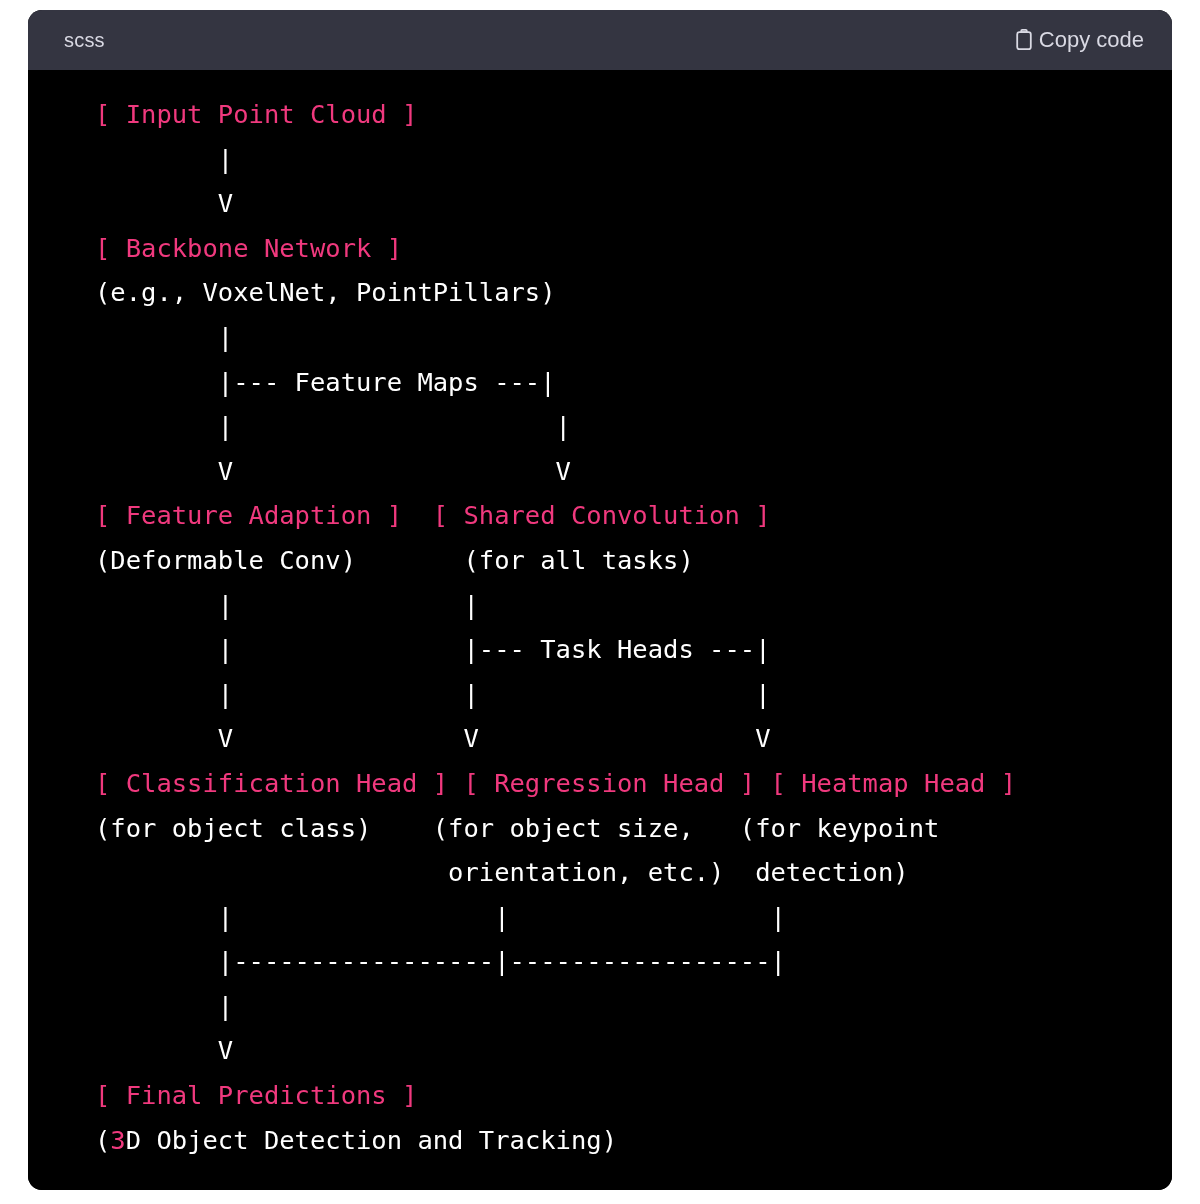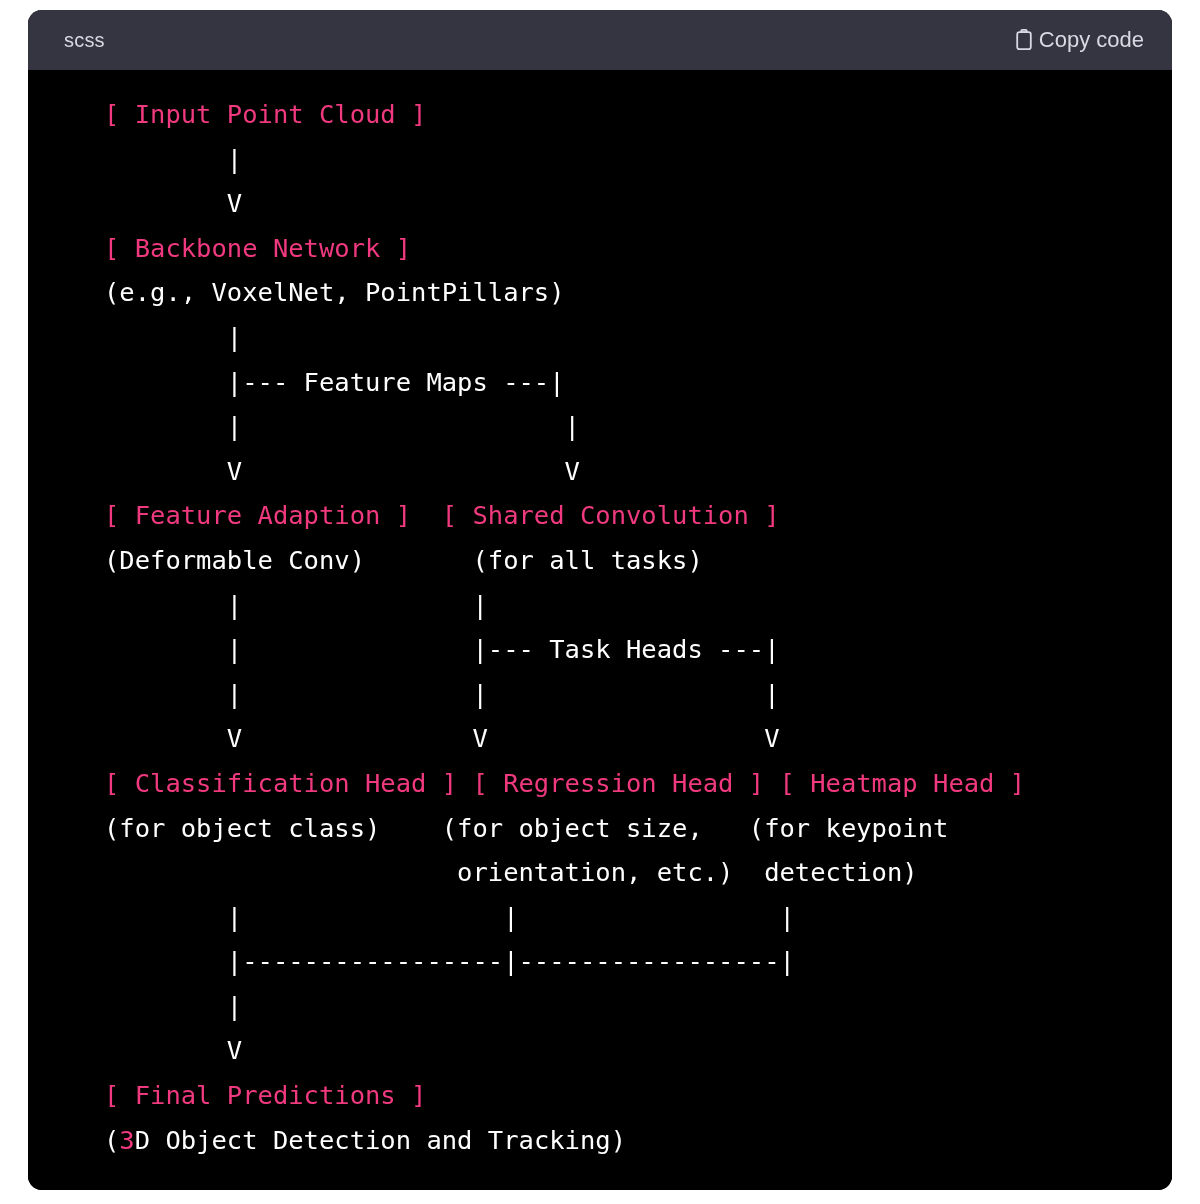--- a/index.html
+++ b/index.html
@@ -63,21 +63,21 @@
     display: inline-flex;
     width: 22px;
     height: 24px;
     align-items: center;
     justify-content: center;
   }
 
   #code-body {
     flex: 1 1 auto;
     background: #000000;
-    padding: 22px 0 0 12px;
+    padding: 22px 0 0 3px;
     box-sizing: border-box;
     overflow: hidden;
     text-decoration: underline;
   }
 
   #code-pre {
     margin: 0;
     padding: 0 0 0 64px;
     font-family: "DejaVu Sans Mono", "Liberation Mono", monospace;
     font-size: 25.5px;

